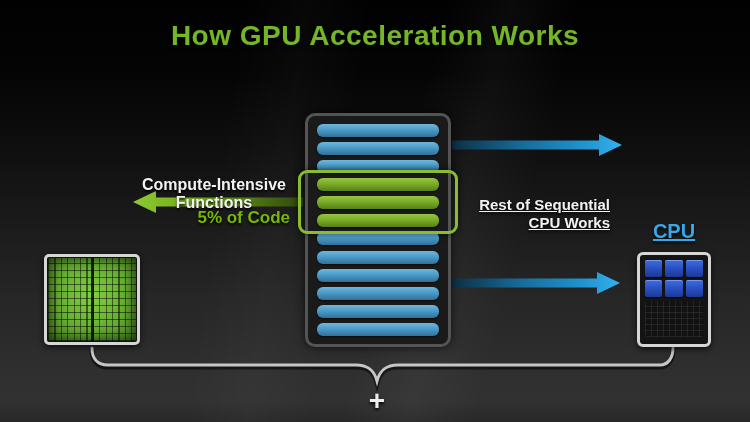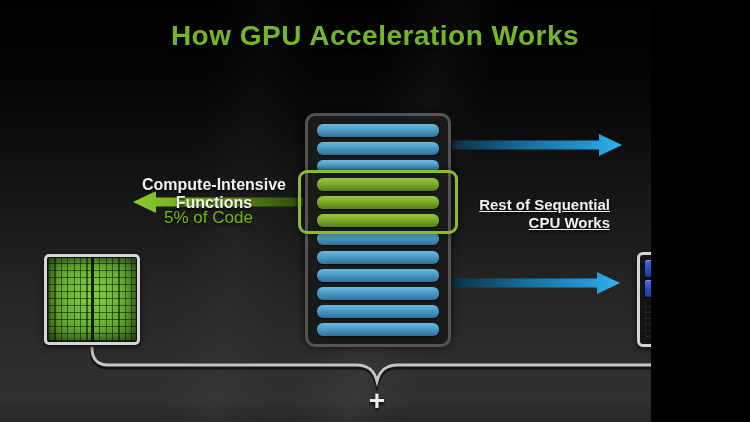--- a/index.html
+++ b/index.html
@@ -1,17 +1,17 @@
 <!DOCTYPE html>
 <html><head>
 <meta charset="utf-8">
 <style>
   html,body{margin:0;padding:0;background:#000;}
   .stage{
-    position:relative;width:651px;height:422px;overflow:hidden;
+    position:relative;width:750px;height:422px;overflow:hidden;
     font-family:"Liberation Sans",sans-serif;
     background:linear-gradient(180deg,#010101 0%,#040404 16%,#0e0e0e 34%,#1a1a1a 52%,#262626 70%,#2f2f2f 88%,#313131 95%,#282828 100%);
   }
   .beam{position:absolute;inset:0;pointer-events:none;}
   .beam1{background:linear-gradient(104deg,transparent 52%,rgba(255,255,255,0.035) 60%,transparent 68%);}
   .beam2{background:linear-gradient(98deg,transparent 30%,rgba(255,255,255,0.025) 38%,transparent 46%);}
 
   .title{
     position:absolute;top:20px;left:0;width:750px;text-align:center;
     font-size:28px;font-weight:bold;color:#74b627;letter-spacing:.5px;
@@ -34,22 +34,22 @@
     position:absolute;left:298px;top:170px;width:160px;height:64px;box-sizing:border-box;
     border:3px solid #8abb31;border-radius:9px;
     box-shadow:0 0 6px rgba(0,0,0,.6);
   }
 
   .compute-label{
     position:absolute;left:118px;top:176px;width:192px;text-align:center;
     font-size:16px;font-weight:bold;color:#f2f2f2;text-shadow:0 2px 2px rgba(0,0,0,.9);
   }
   .five-pct{
-    position:absolute;left:164px;top:208px;width:150px;text-align:left;
-    font-size:17px;font-weight:normal;color:#76b900;text-shadow:0 2px 3px rgba(0,0,0,.9);
+    position:absolute;left:140px;top:208px;width:150px;text-align:right;
+    font-size:17px;font-weight:bold;color:#76b900;text-shadow:0 2px 3px rgba(0,0,0,.9);
   }
   .rest-label{
     position:absolute;left:430px;top:196px;width:180px;text-align:right;
     font-size:15px;font-weight:bold;color:#f2f2f2;line-height:18px;
     text-shadow:0 2px 3px rgba(0,0,0,.9);
     text-decoration:underline;
   }
 
   .gpu-label{
     position:absolute;left:42px;top:221px;width:100px;text-align:center;

